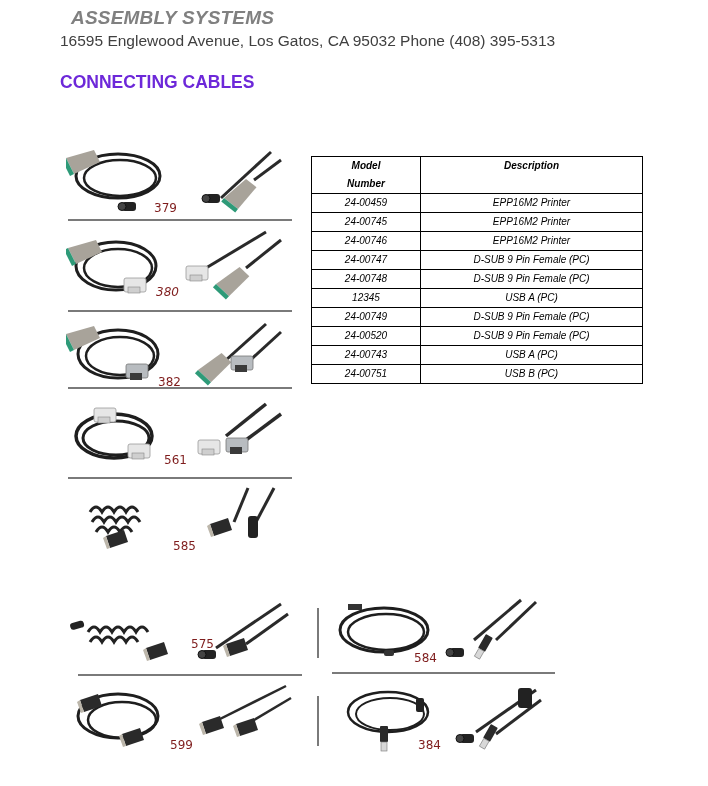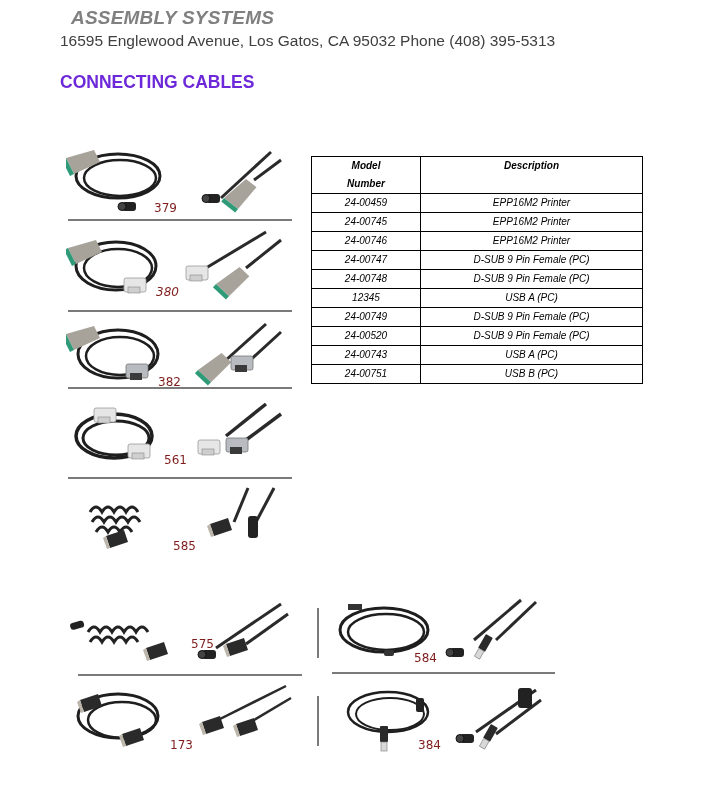--- a/index.html
+++ b/index.html
@@ -156,21 +156,21 @@
   <svg class="cable-art" width="236" height="74">
     <ellipse cx="52" cy="34" rx="40" ry="22" fill="none" stroke="#1e1e1e" stroke-width="3"></ellipse>
     <ellipse cx="56" cy="38" rx="34" ry="18" fill="none" stroke="#1e1e1e" stroke-width="2.5"></ellipse>
     <use href="#dsub-black" x="14" y="18"></use>
     <use href="#dsub-black" x="56" y="52"></use>
     <path d="M148,40 L220,4" stroke="#2a2a2a" stroke-width="2.5"></path>
     <path d="M178,44 L225,16" stroke="#2a2a2a" stroke-width="2.5"></path>
     <use href="#dsub-black" x="136" y="40"></use>
     <use href="#dsub-black" x="170" y="42"></use>
   </svg>
-  <span class="cable-label" style="left:104px;top:56px;">173</span>
+  <span class="cable-label" style="left:104px;top:56px;">599</span>
 </div>
 
 <div class="vdivider" style="left:317px;top:608px;height:50px;"></div>
 <div class="divider" style="left:332px;top:672px;width:223px;"></div>
 <div class="vdivider" style="left:317px;top:696px;height:50px;"></div>
 
 <div class="panel" style="left:326px;top:596px;width:230px;height:74px;">
   <svg class="cable-art" width="230" height="74">
     <ellipse cx="58" cy="34" rx="44" ry="22" fill="none" stroke="#1e1e1e" stroke-width="3"></ellipse>
     <ellipse cx="60" cy="36" rx="38" ry="18" fill="none" stroke="#1e1e1e" stroke-width="2.5"></ellipse>

